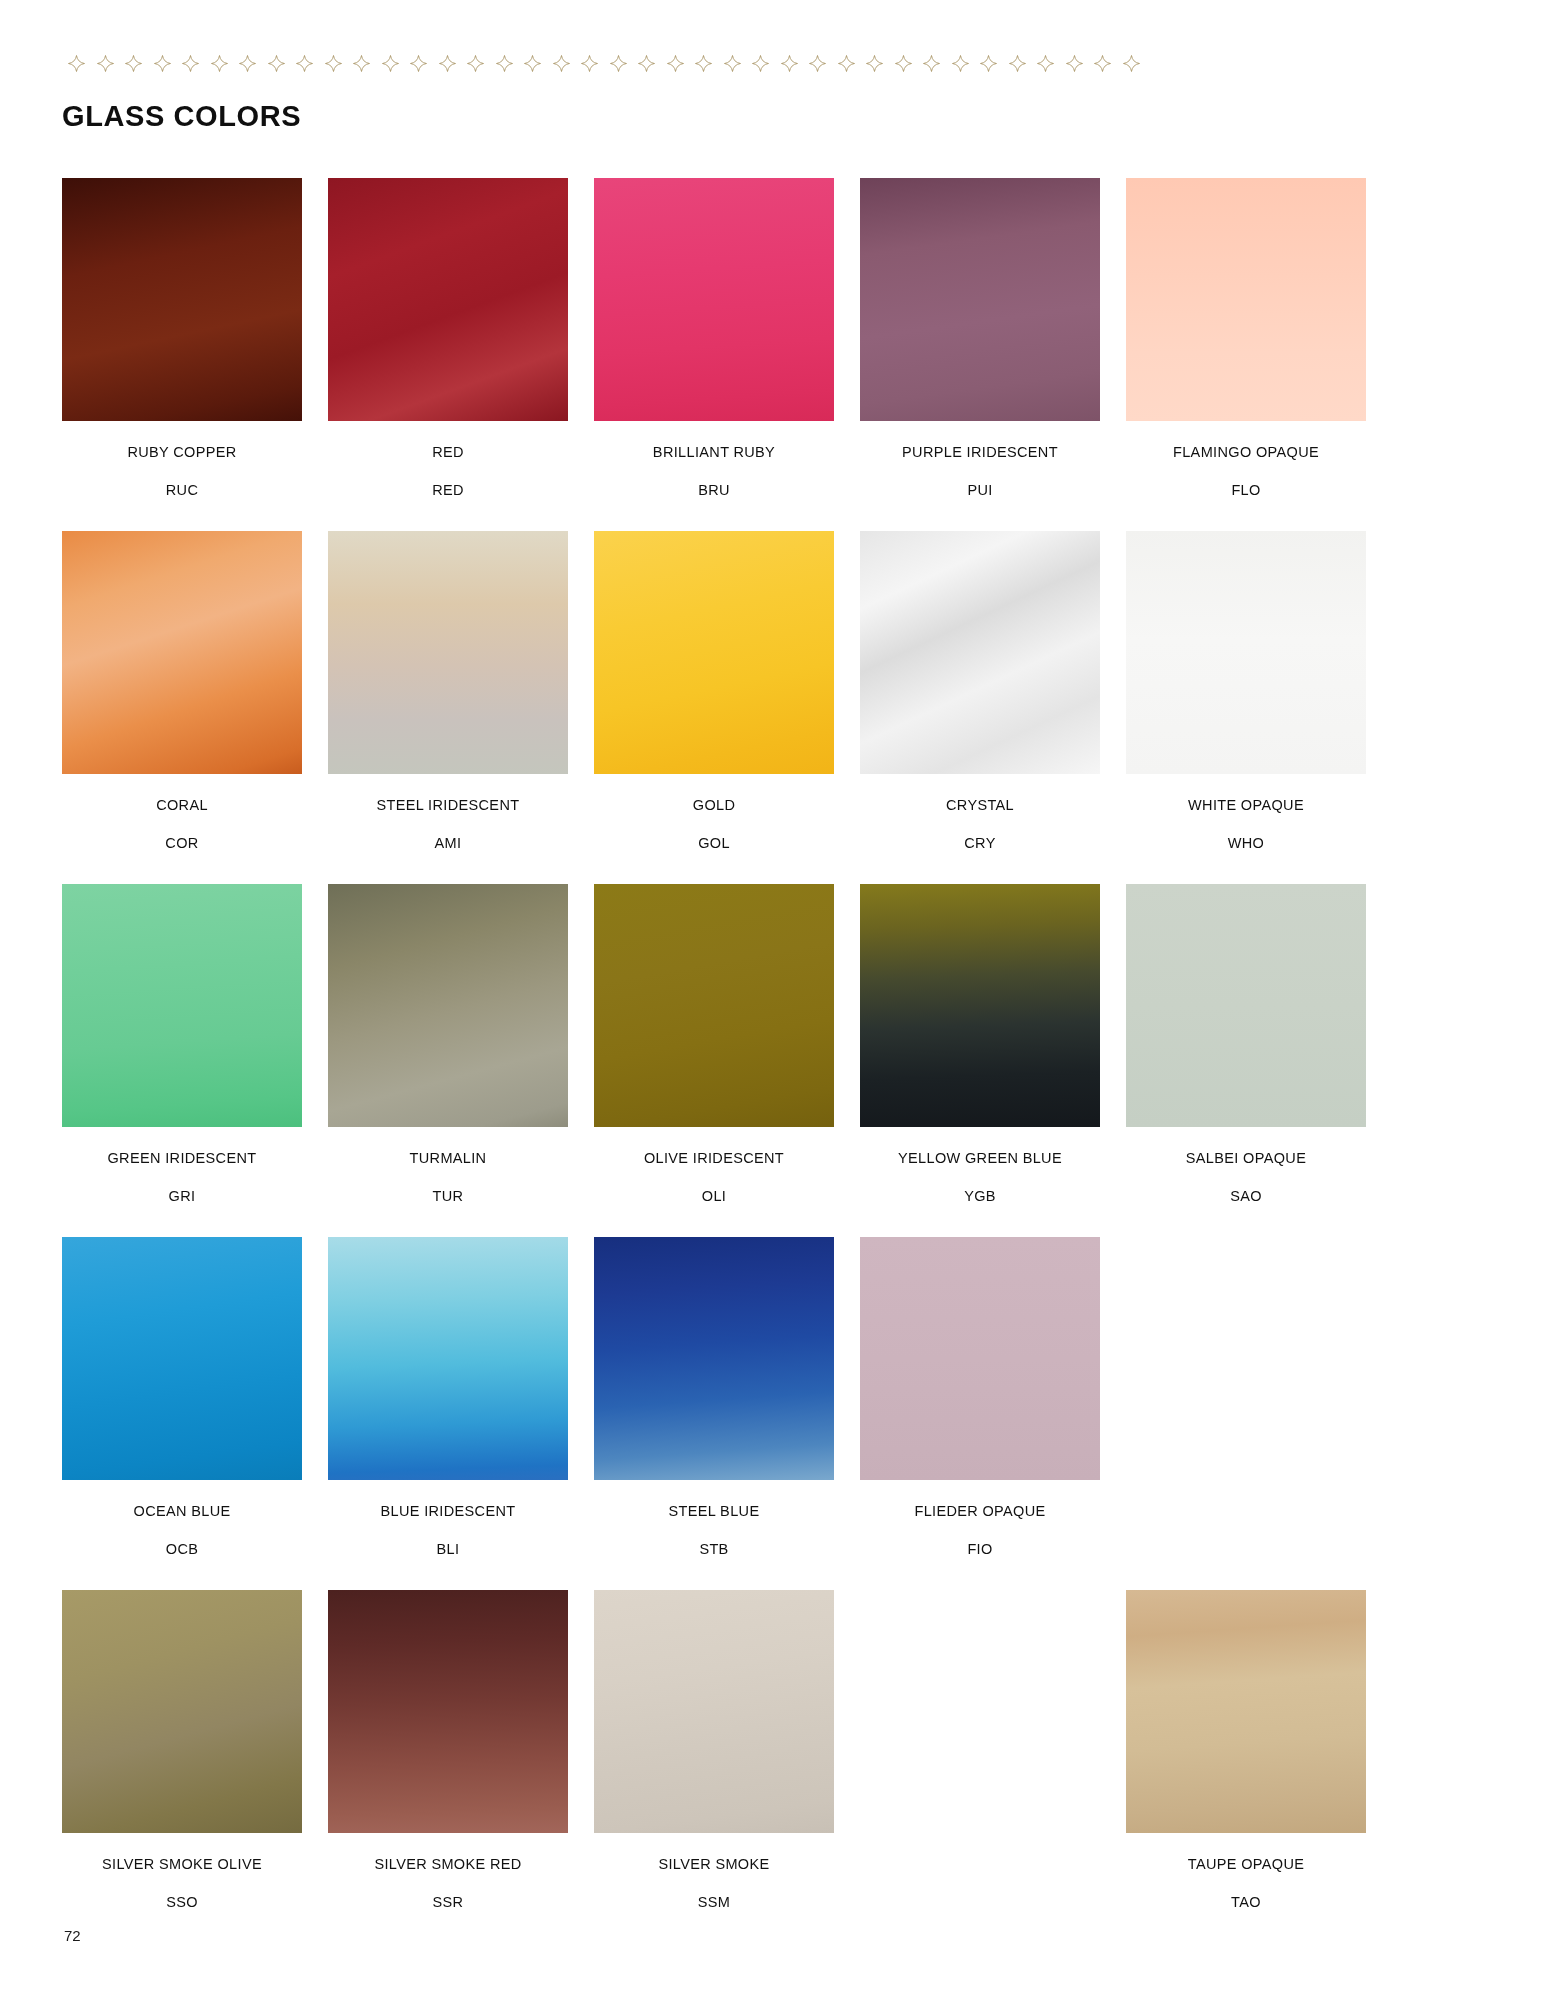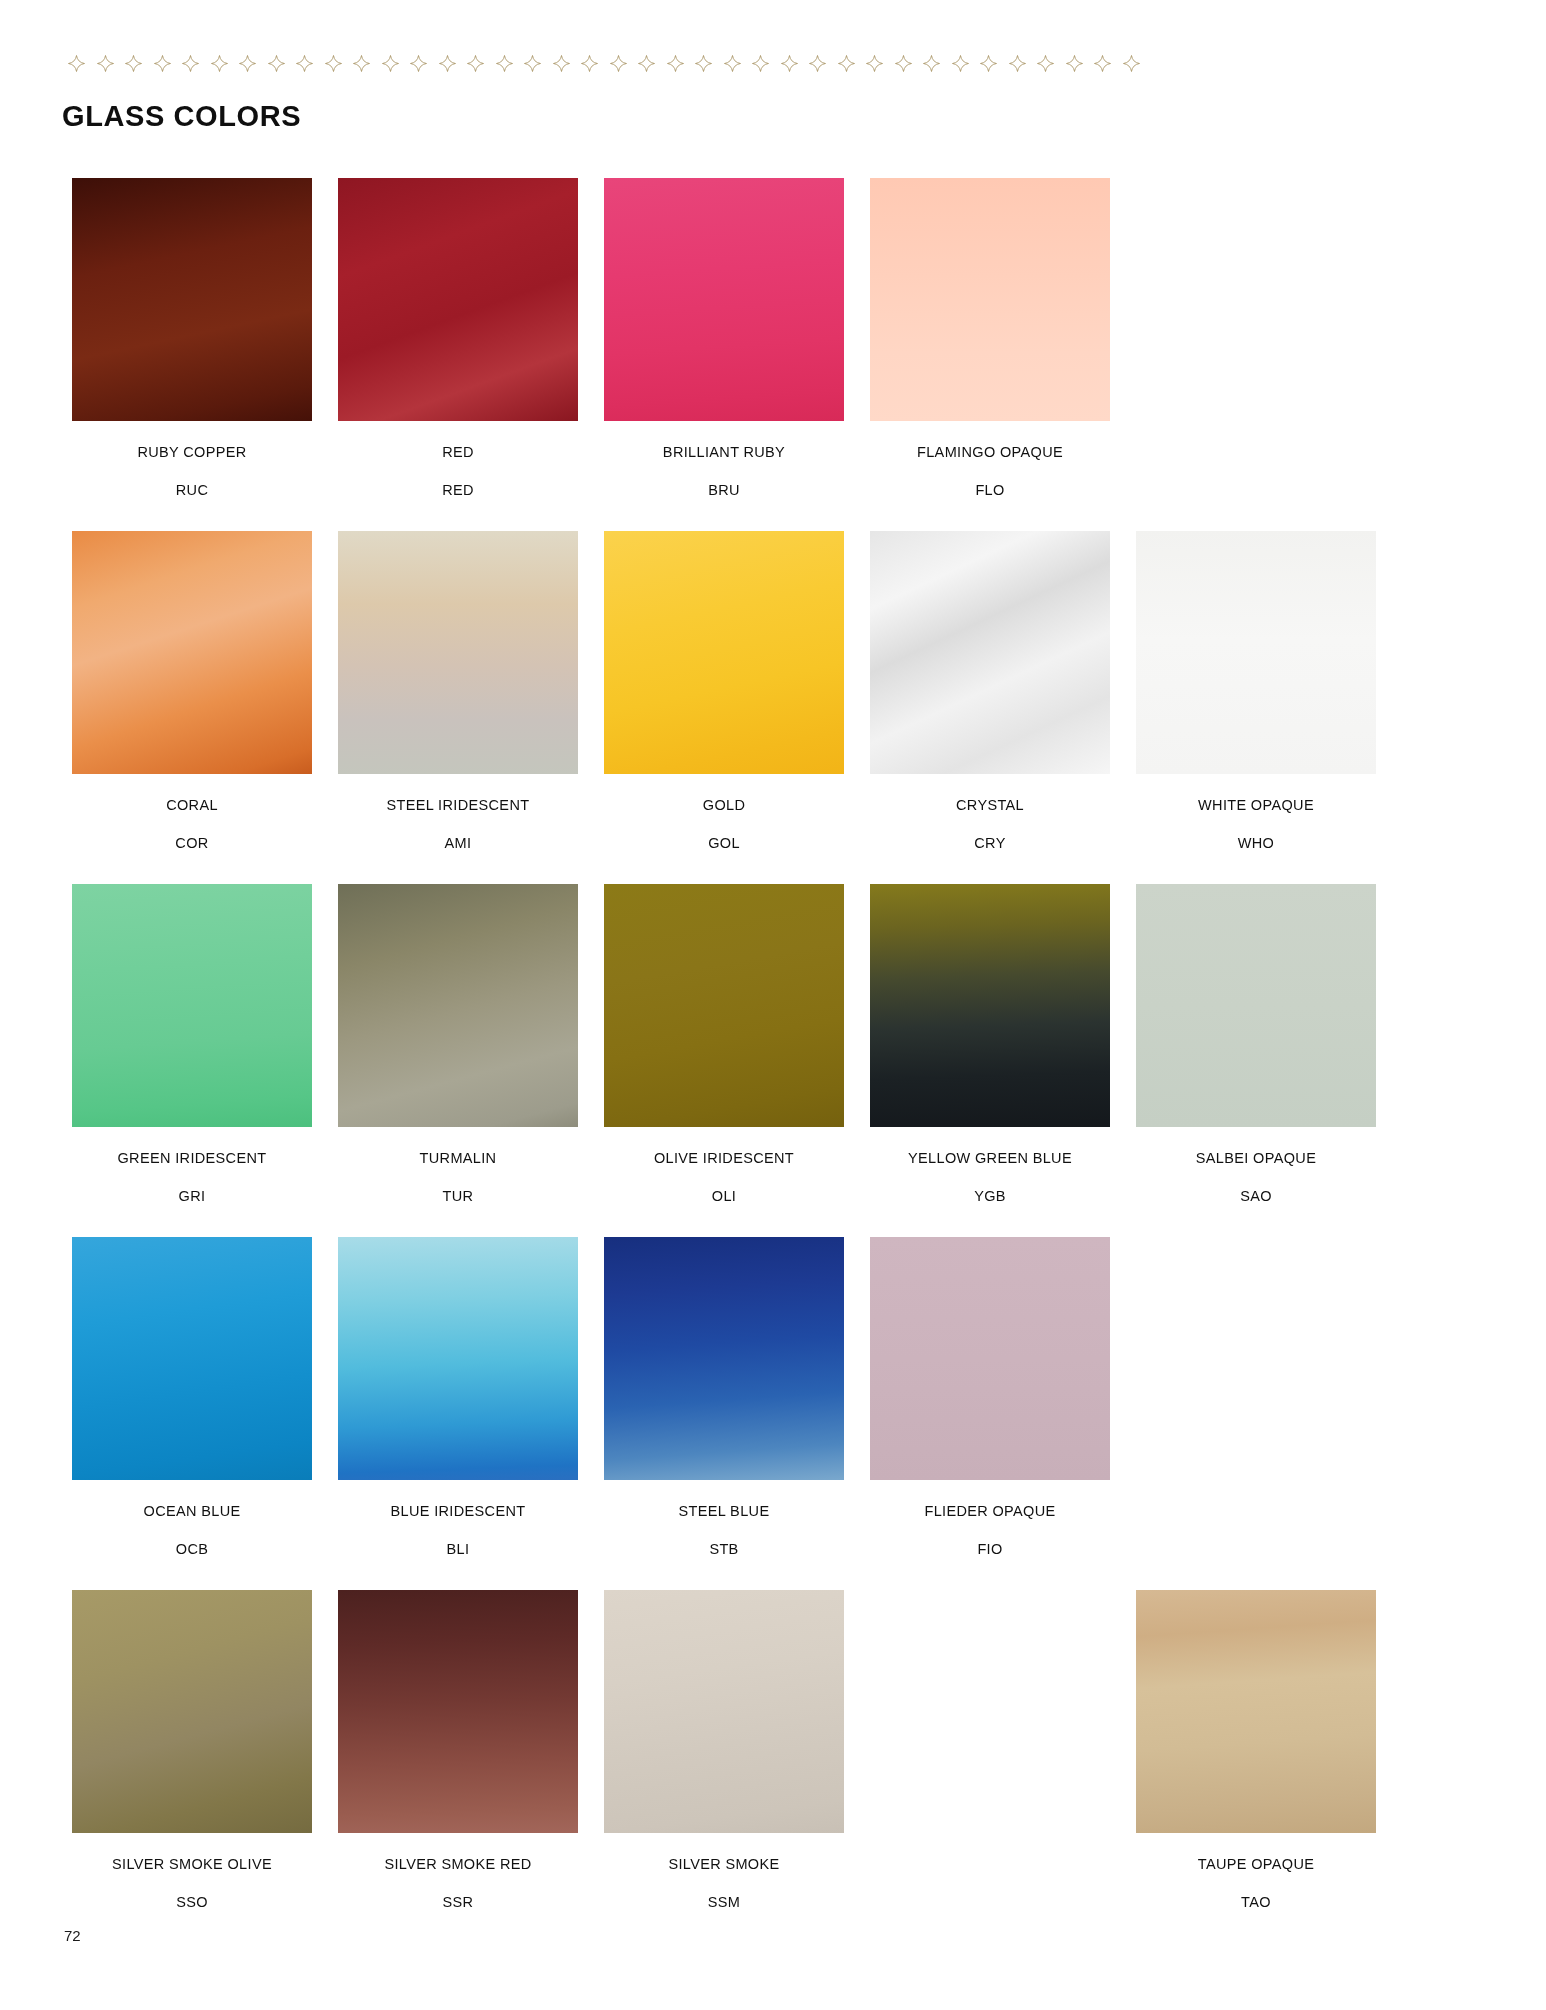--- a/index.html
+++ b/index.html
@@ -51,21 +51,21 @@
     font-weight: bold;
     letter-spacing: 0.6px;
     color: #0f0f0f;
     margin: 0;
     font-family: "Liberation Sans", sans-serif;
   }
 
   
   .grid {
     position: absolute;
-    left: 72px;
+    left: 62px;
     top: 178px;
     width: 1290px;
     display: flex;
     flex-direction: column;
     row-gap: 10px;
   }
   .grid-row {
     display: flex;
     column-gap: 26px;
   }
@@ -251,20 +251,25 @@
           <div class="swatch" style="background: linear-gradient(160deg, rgb(142, 22, 34) 0%, rgb(166, 31, 43) 30%, rgb(156, 26, 38) 55%, rgb(180, 52, 60) 78%, rgb(138, 22, 32) 100%);"></div>
           <div class="cell-label">RED</div>
           <div class="cell-code">RED</div>
         </div>
         <div class="cell">
           <div class="swatch" style="background: linear-gradient(176deg, rgb(232, 69, 122) 0%, rgb(230, 58, 112) 38%, rgb(226, 52, 102) 68%, rgb(221, 46, 94) 88%, rgb(216, 42, 88) 100%);"></div>
           <div class="cell-label">BRILLIANT RUBY</div>
           <div class="cell-code">BRU</div>
         </div>
         <div class="cell">
+          <div class="swatch" style="background: linear-gradient(172deg, rgb(110, 66, 88) 0%, rgb(138, 90, 112) 28%, rgb(145, 98, 122) 58%, rgb(138, 93, 115) 82%, rgb(126, 83, 104) 100%);"></div>
+          <div class="cell-label">PURPLE IRIDESCENT</div>
+          <div class="cell-code">PUI</div>
+        </div>
+        <div class="cell">
           <div class="swatch" style="background: linear-gradient(rgb(255, 201, 179) 0%, rgb(255, 208, 188) 40%, rgb(255, 214, 196) 72%, rgb(255, 217, 200) 100%);"></div>
           <div class="cell-label">FLAMINGO OPAQUE</div>
           <div class="cell-code">FLO</div>
         </div>
       </div>
       <div class="grid-row">
         <div class="cell">
           <div class="swatch" style="background: linear-gradient(162deg, rgb(233, 139, 68) 0%, rgb(240, 169, 110) 24%, rgb(242, 179, 132) 42%, rgb(234, 143, 74) 68%, rgb(216, 110, 42) 92%, rgb(200, 92, 30) 100%);"></div>
           <div class="cell-label">CORAL</div>
           <div class="cell-code">COR</div>

